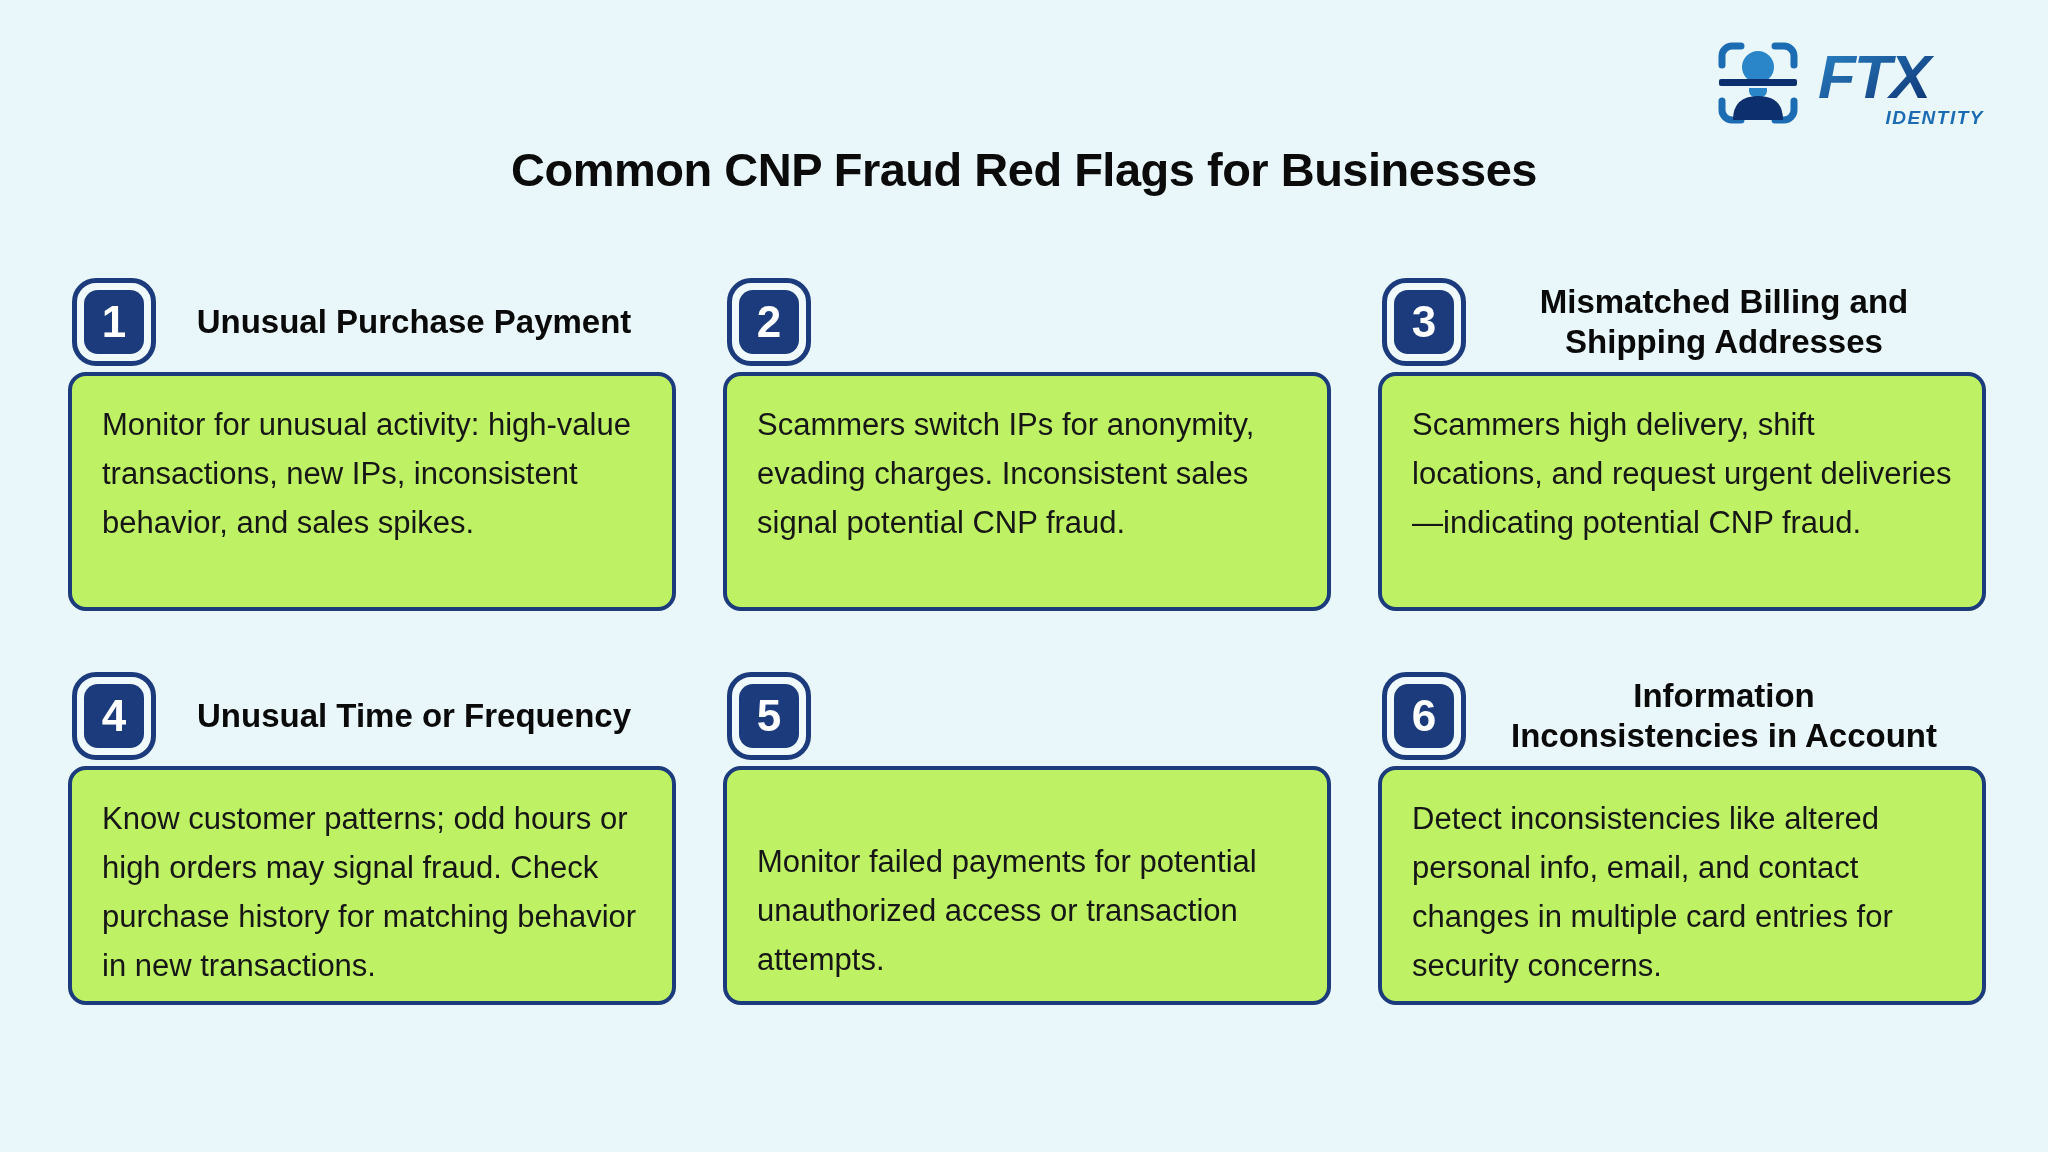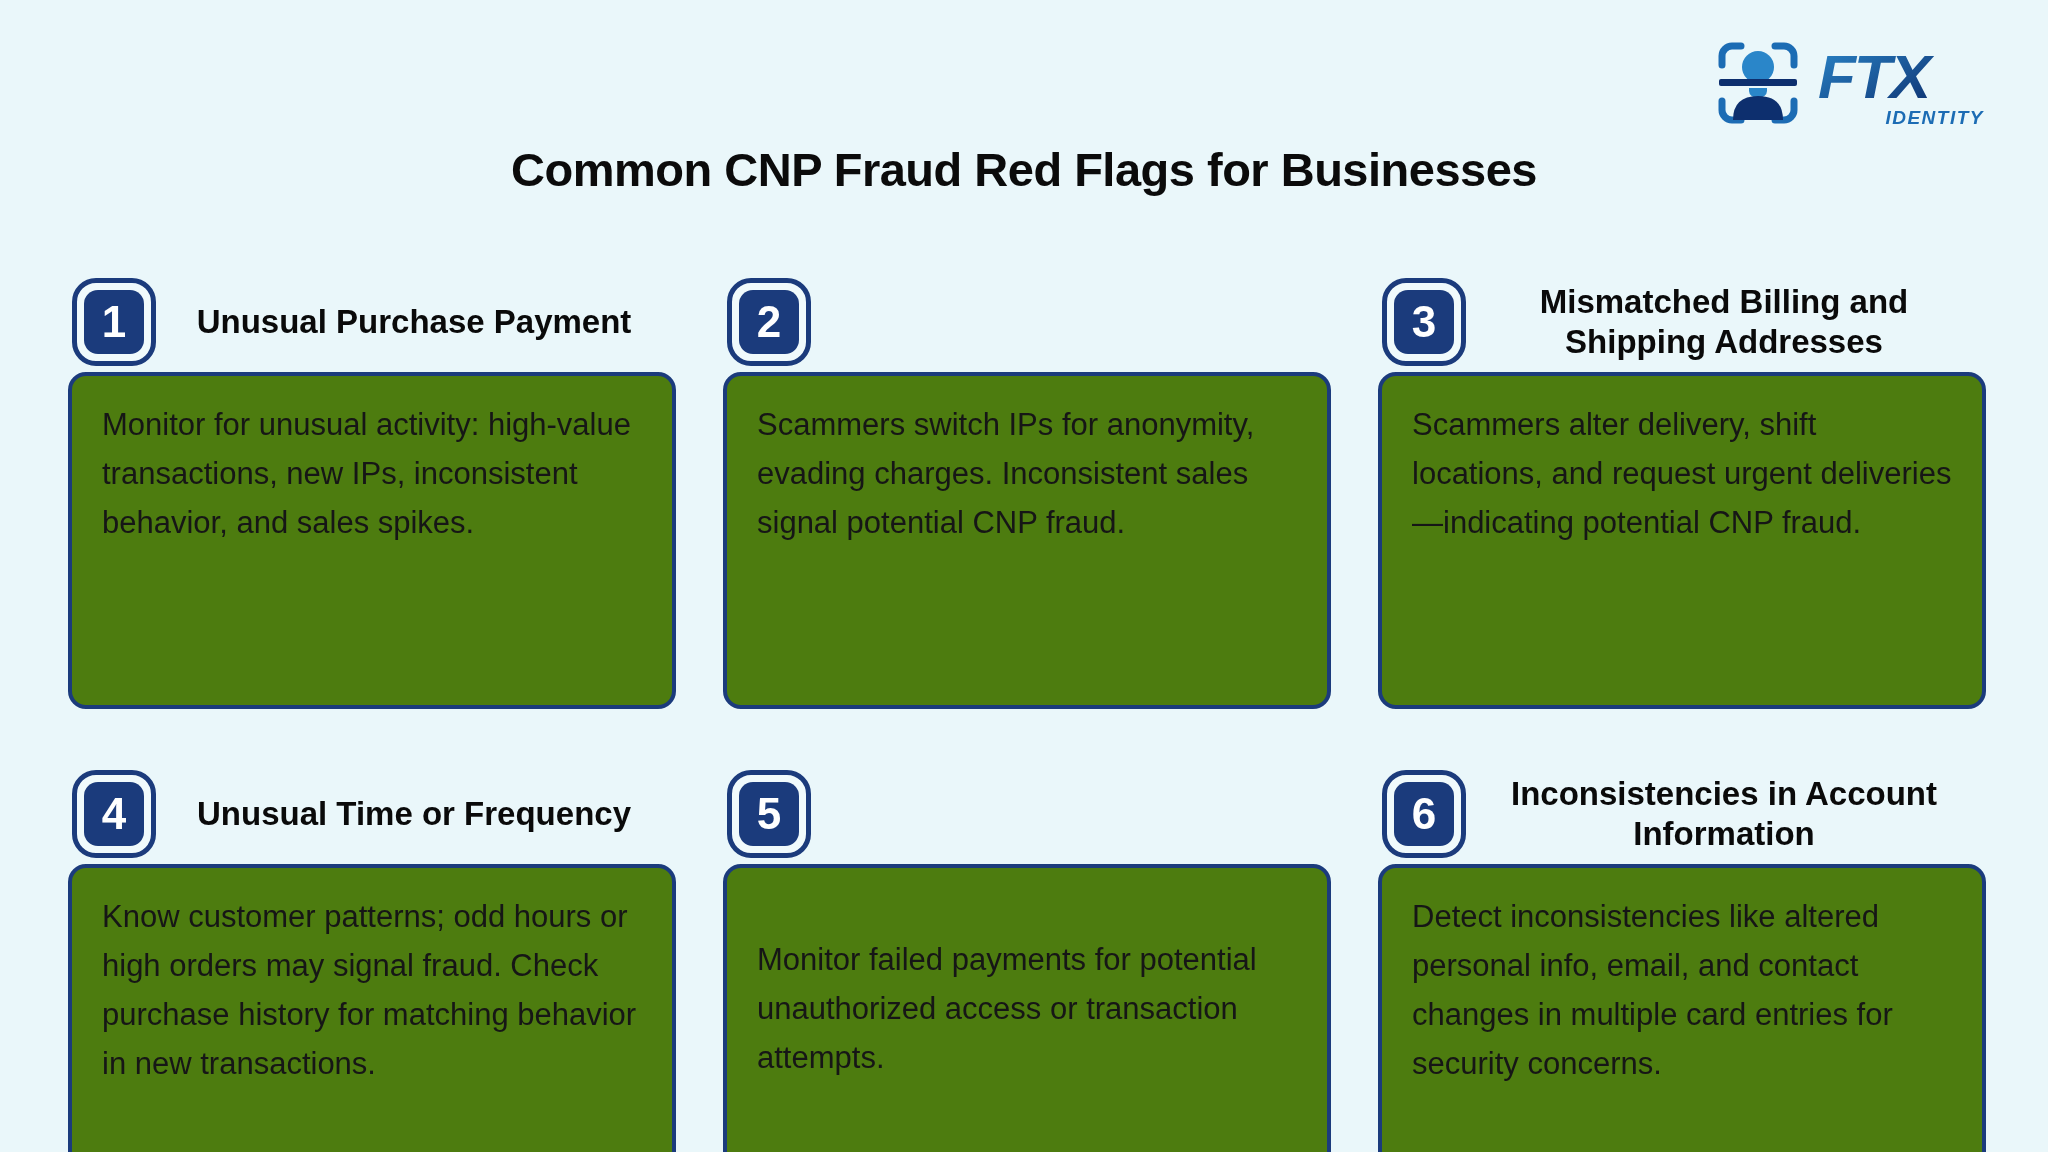--- a/index.html
+++ b/index.html
@@ -85,22 +85,22 @@
     padding: 0 8px 0 92px;
     font-size: 33px;
     line-height: 40px;
     font-weight: 800;
     color: #0a0a0a;
   }
   .card-heading .hl { display: block; }
   .card-heading .hl:empty { display: none; }
 
   .card-box {
-    height: 337px;
-    background: #4d7c0f;
+    height: 239px;
+    background: #bef264;
     border: 4px solid #1b3b7c;
     border-radius: 18px;
     overflow: hidden;
   }
   .card-text {
     padding: 24px 30px 0 30px;
     font-size: 31px;
     line-height: 49px;
     color: #161616;
   }
@@ -168,21 +168,21 @@
       <div class="card-header">
         <div class="badge">
           <div class="badge-inner">3</div>
         </div>
         <h2 class="card-heading">
           <span class="hl">Mismatched Billing and</span>
           <span class="hl">Shipping Addresses</span>
         </h2>
       </div>
       <div class="card-box">
-        <p class="card-text">Scammers alter delivery, shift locations, and request urgent deliveries—indicating potential CNP fraud.</p>
+        <p class="card-text">Scammers high delivery, shift locations, and request urgent deliveries—indicating potential CNP fraud.</p>
       </div>
     </section>
 
     <section class="card">
       <div class="card-header">
         <div class="badge">
           <div class="badge-inner">4</div>
         </div>
         <h2 class="card-heading">
           <span class="hl">Unusual Time or Frequency</span>
@@ -204,22 +204,22 @@
         <p class="card-text">Monitor failed payments for potential unauthorized access or transaction attempts.</p>
       </div>
     </section>
 
     <section class="card">
       <div class="card-header">
         <div class="badge">
           <div class="badge-inner">6</div>
         </div>
         <h2 class="card-heading">
+          <span class="hl">Information</span>
           <span class="hl">Inconsistencies in Account</span>
-          <span class="hl">Information</span>
         </h2>
       </div>
       <div class="card-box">
         <p class="card-text">Detect inconsistencies like altered personal info, email, and contact changes in multiple card entries for security concerns.</p>
       </div>
     </section>
 
   </div>
 </div>
 

